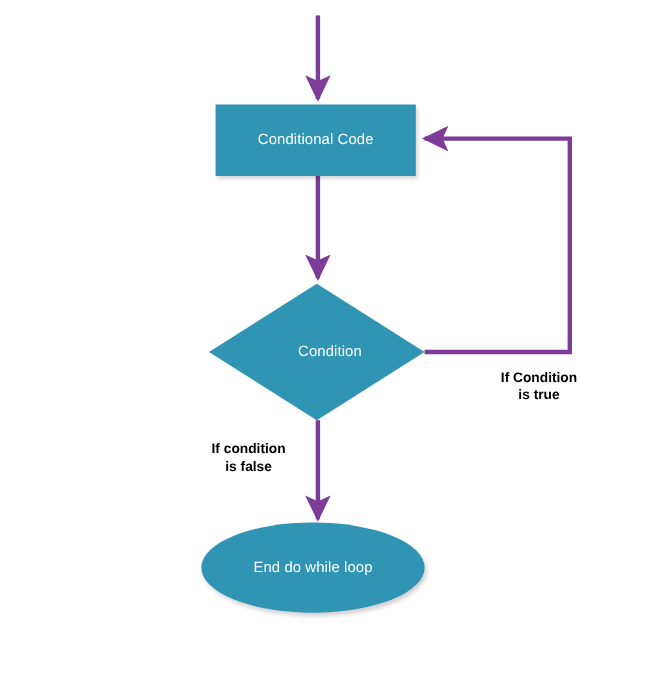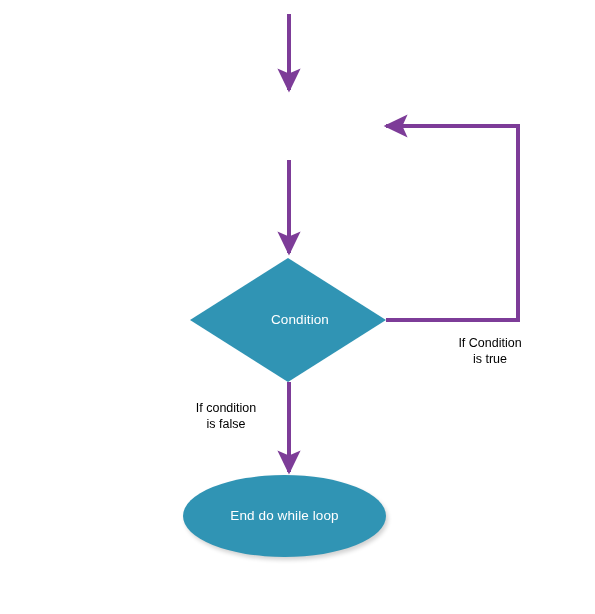--- a/index.html
+++ b/index.html
@@ -81,21 +81,21 @@
     background: #3094b4;
     border-radius: 50%;
     box-shadow: 2px 3px 4px rgba(0,0,0,0.18);
   }
 
   
   .edge-label {
     position: absolute;
     color: #000000;
     font-size: 12.5px;
-    font-weight: normal;
+    font-weight: bold;
     line-height: 1.25;
     text-align: center;
     white-space: pre-line;
   }
   #label-true {
     left: 424px;
     top: 336px;
     width: 132px;
   }
   #label-false {
@@ -118,20 +118,23 @@
 
     <line x1="289" y1="14" x2="289" y2="90" stroke="#7d3c98" stroke-width="4" marker-end="url(#arrowhead)"></line>
 
     <line x1="289" y1="160" x2="289" y2="253" stroke="#7d3c98" stroke-width="4" marker-end="url(#arrowhead)"></line>
 
     <path d="M 386 320 L 518 320 L 518 126 L 386 126" fill="none" stroke="#7d3c98" stroke-width="4" marker-end="url(#arrowhead)"></path>
 
     <line x1="289" y1="382" x2="289" y2="472" stroke="#7d3c98" stroke-width="4" marker-end="url(#arrowhead)"></line>
   </svg>
 
+  <div class="node" id="node-process">
+    <span>Conditional Code</span>
+  </div>
 
   <div class="node" id="node-terminal">
     <span>End do while loop</span>
   </div>
 
   <div class="node" id="node-decision">
     <span class="diamond-shape"></span>
     <span class="diamond-label">Condition</span>
   </div>
 

